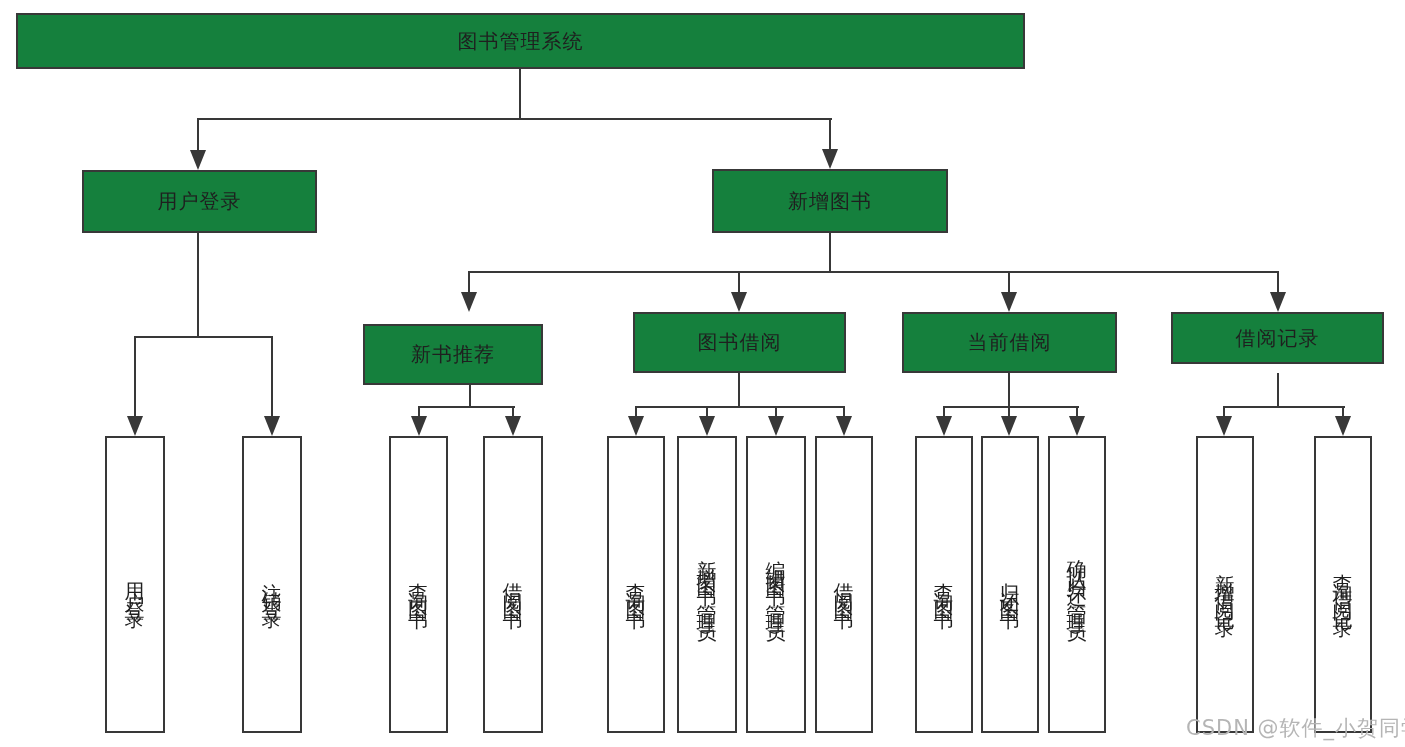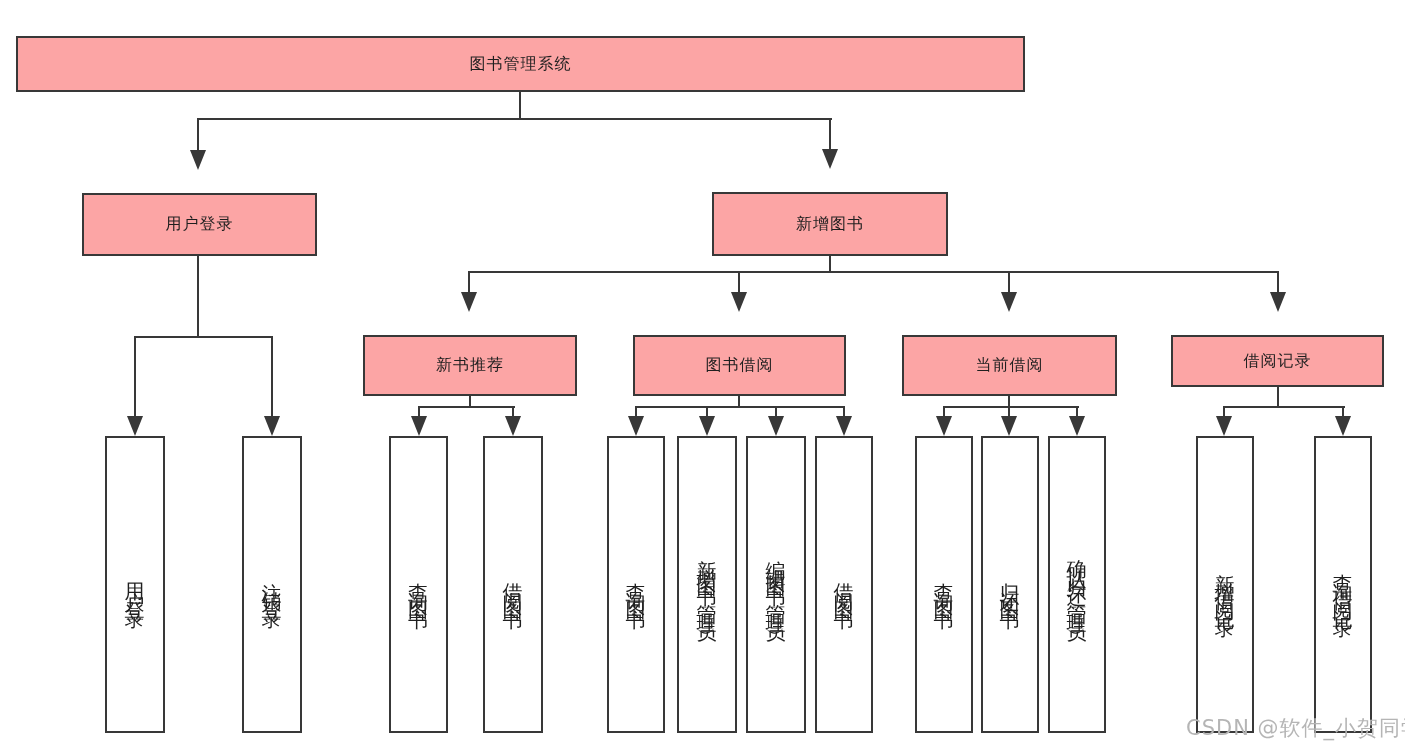--- a/index.html
+++ b/index.html
@@ -6,25 +6,24 @@
   .diagram{
     position:relative;
     width:1405px;height:747px;
     background:#ffffff;
     font-family:"DejaVu Sans","Liberation Sans",sans-serif;
     overflow:hidden;
   }
   
   .hbox{
     position:absolute;box-sizing:border-box;
-    background:#fca5a5;border:2px solid #383838;
+    background:#15803d;border:2px solid #383838;
     display:flex;align-items:center;justify-content:center;
-    font-size:16px;letter-spacing:1px;color:#1f1f1f;
+    font-size:20px;letter-spacing:1px;color:#1f1f1f;
     z-index:2;
-    margin-top:23px;
   }
   
   .vbox{
     position:absolute;box-sizing:border-box;
     background:#ffffff;border:2px solid #383838;
     display:flex;align-items:center;justify-content:center;
     z-index:2;
   }
   .vbox span{
     writing-mode:vertical-rl;text-orientation:mixed;
@@ -81,21 +80,21 @@
   <div class="hl" style="left:468px;top:271px;width:811px"></div>
   <div class="vl" style="left:468px;top:272px;height:21px"></div>
   <div class="ar" style="left:461px;top:292px"></div>
   <div class="vl" style="left:738px;top:272px;height:21px"></div>
   <div class="ar" style="left:731px;top:292px"></div>
   <div class="vl" style="left:1008px;top:272px;height:21px"></div>
   <div class="ar" style="left:1001px;top:292px"></div>
   <div class="vl" style="left:1277px;top:272px;height:21px"></div>
   <div class="ar" style="left:1270px;top:292px"></div>
 
-  <div class="hbox" style="left:363px;top:312px;width:214px;height:61px">
+  <div class="hbox" style="left:363px;top:324px;width:180px;height:61px">
     <span>新书推荐</span>
   </div>
   <div class="hbox" style="left:633px;top:312px;width:213px;height:61px">
     <span>图书借阅</span>
   </div>
   <div class="hbox" style="left:902px;top:312px;width:215px;height:61px">
     <span>当前借阅</span>
   </div>
   <div class="hbox" style="left:1171px;top:312px;width:213px;height:52px">
     <span>借阅记录</span>

